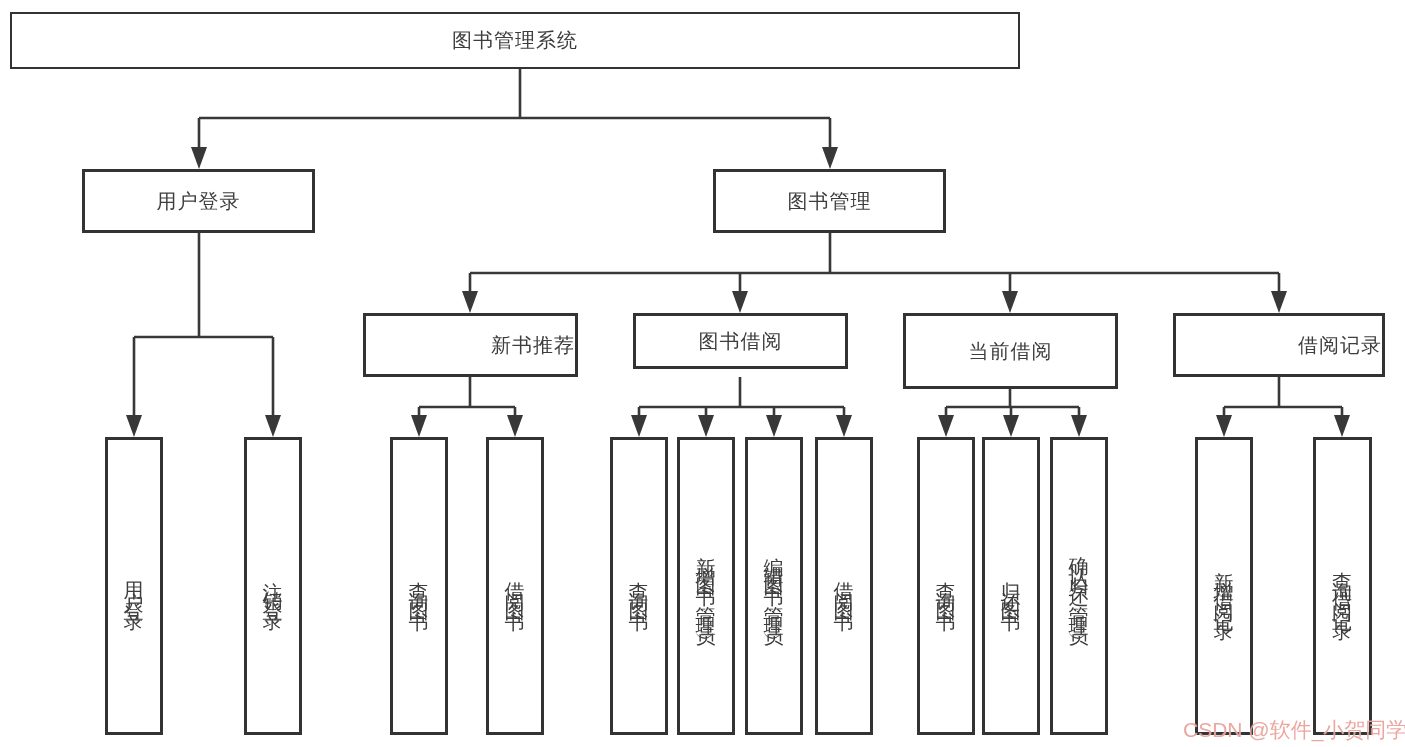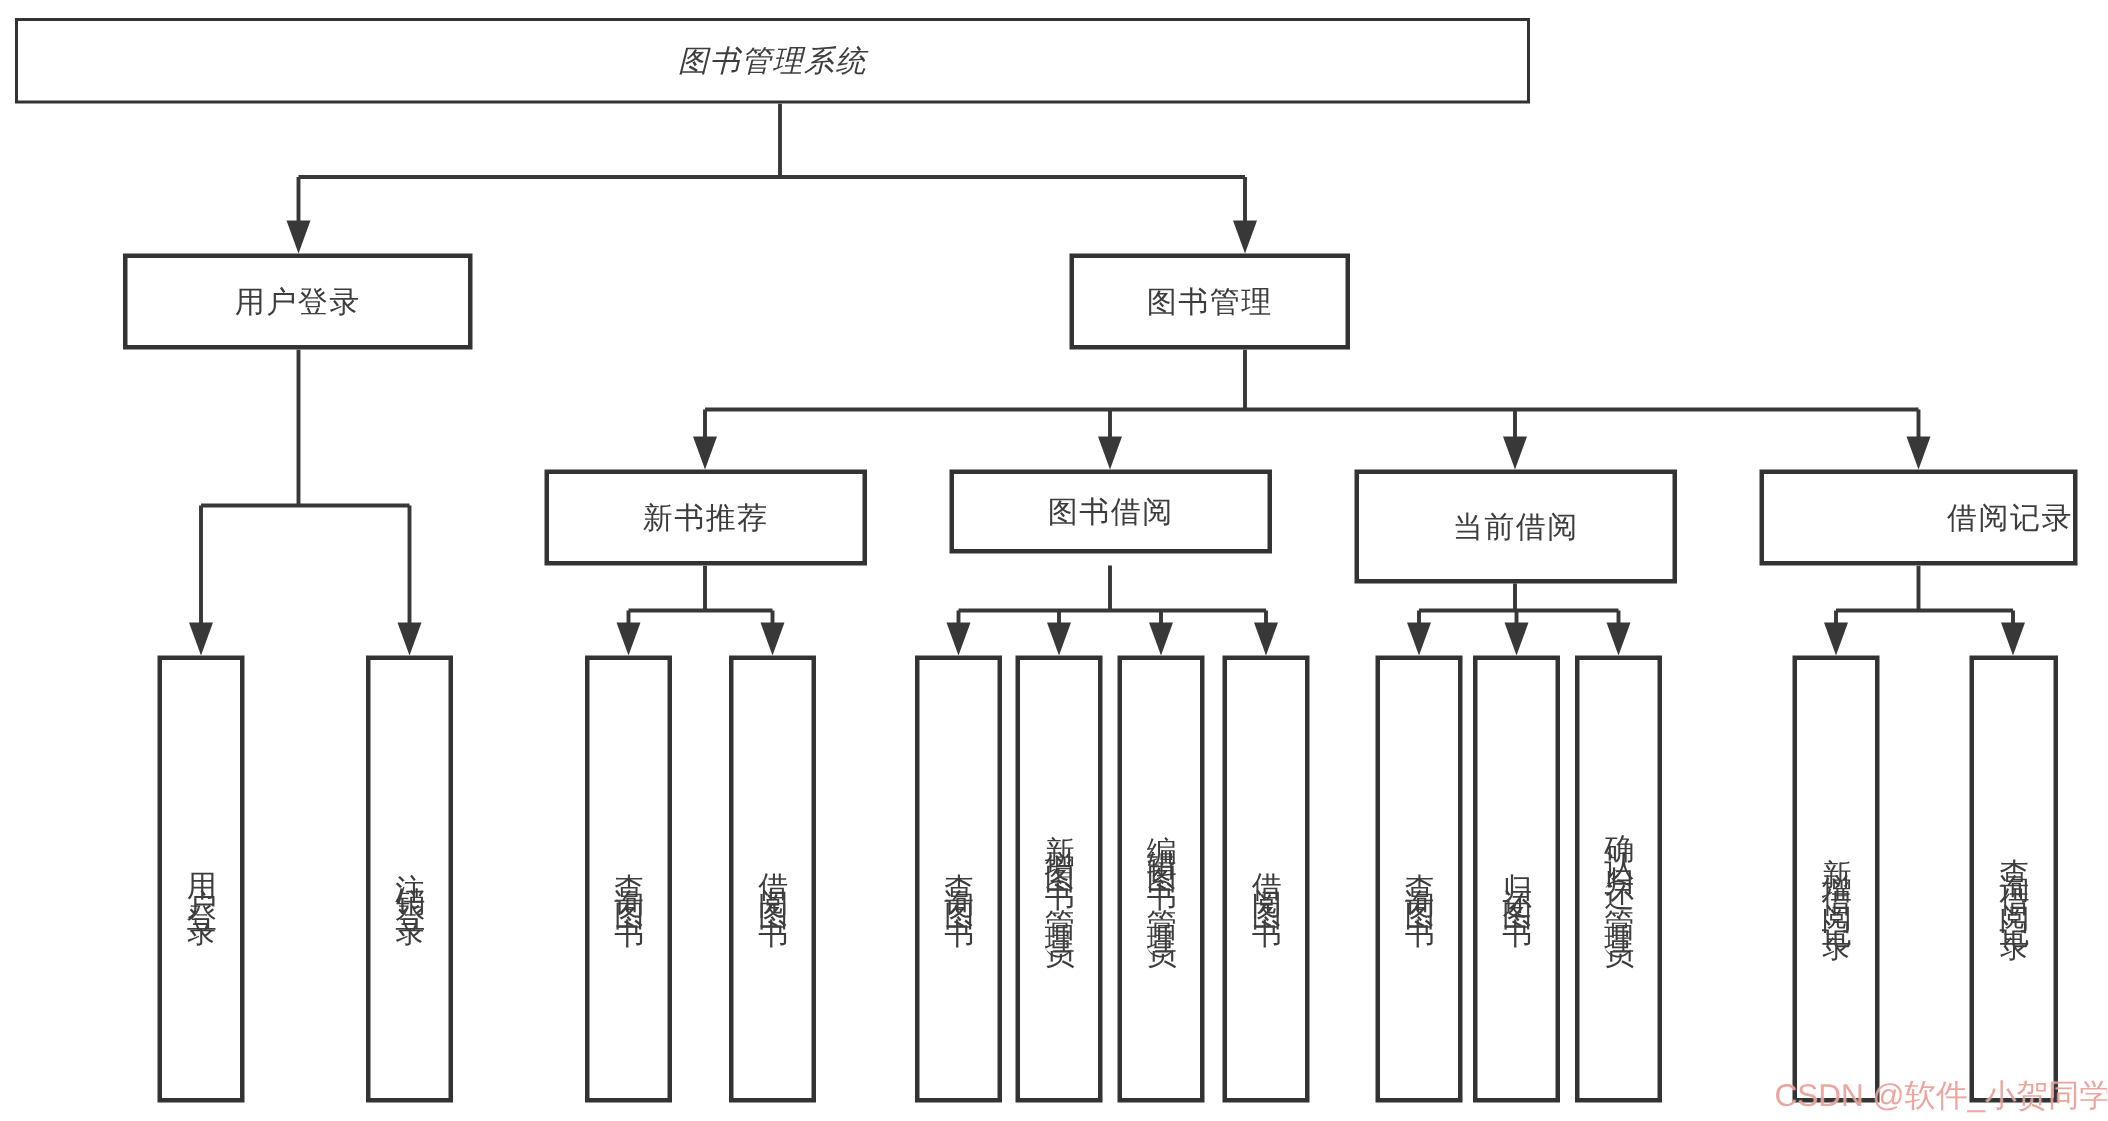--- a/index.html
+++ b/index.html
@@ -6,21 +6,21 @@
   #canvas{
     position:relative;width:1405px;height:747px;background:#ffffff;
     font-family:"Liberation Sans",sans-serif;color:#3d3d3d;overflow:hidden;
   }
   #connector-layer{position:absolute;left:0;top:0;width:1405px;height:747px;}
   .node{
     position:absolute;background:#ffffff;border:3px solid #333333;
     box-sizing:border-box;display:flex;align-items:center;justify-content:center;
   }
   .hnode{font-size:20px;letter-spacing:1px;white-space:nowrap;}
-  .root{border-width:2px;font-style:italic;}
+  .root{border-width:2px;}
   .vnode .vtext{
     writing-mode:vertical-rl;text-orientation:mixed;
     font-size:20px;letter-spacing:10px;line-height:1.1;
   }
   #watermark{
     position:absolute;left:1183px;top:716px;font-size:21px;white-space:nowrap;
     color:rgba(232,150,143,0.85);
     text-shadow:0 0 1px rgba(255,255,255,0.7);
   }
 </style>
@@ -58,25 +58,25 @@
       <polygon points="1334,415 1350,415 1342,437" fill="#383838"></polygon>
     </svg>
 
   <div class="node hnode root" style="left:10px;top:12px;width:1010px;height:57px;">
     <span>图书管理系统</span>
   </div>
 
   <div class="node hnode" style="left:82px;top:169px;width:233px;height:64px;">
     <span>用户登录</span>
   </div>
-  <div class="node hnode" style="left:713px;top:169px;width:187px;height:64px;">
+  <div class="node hnode" style="left:713px;top:169px;width:233px;height:64px;">
     <span>图书管理</span>
   </div>
 
-  <div class="node hnode" style="left:363px;top:313px;width:215px;height:64px;">
+  <div class="node hnode" style="left:363px;top:313px;width:215px;height:64px;justify-content:flex-end;">
     <span>新书推荐</span>
   </div>
   <div class="node hnode" style="left:633px;top:313px;width:215px;height:56px;">
     <span>图书借阅</span>
   </div>
   <div class="node hnode" style="left:903px;top:313px;width:215px;height:76px;">
     <span>当前借阅</span>
   </div>
   <div class="node hnode" style="left:1173px;top:313px;width:212px;height:64px;justify-content:flex-end;">
     <span>借阅记录</span>

